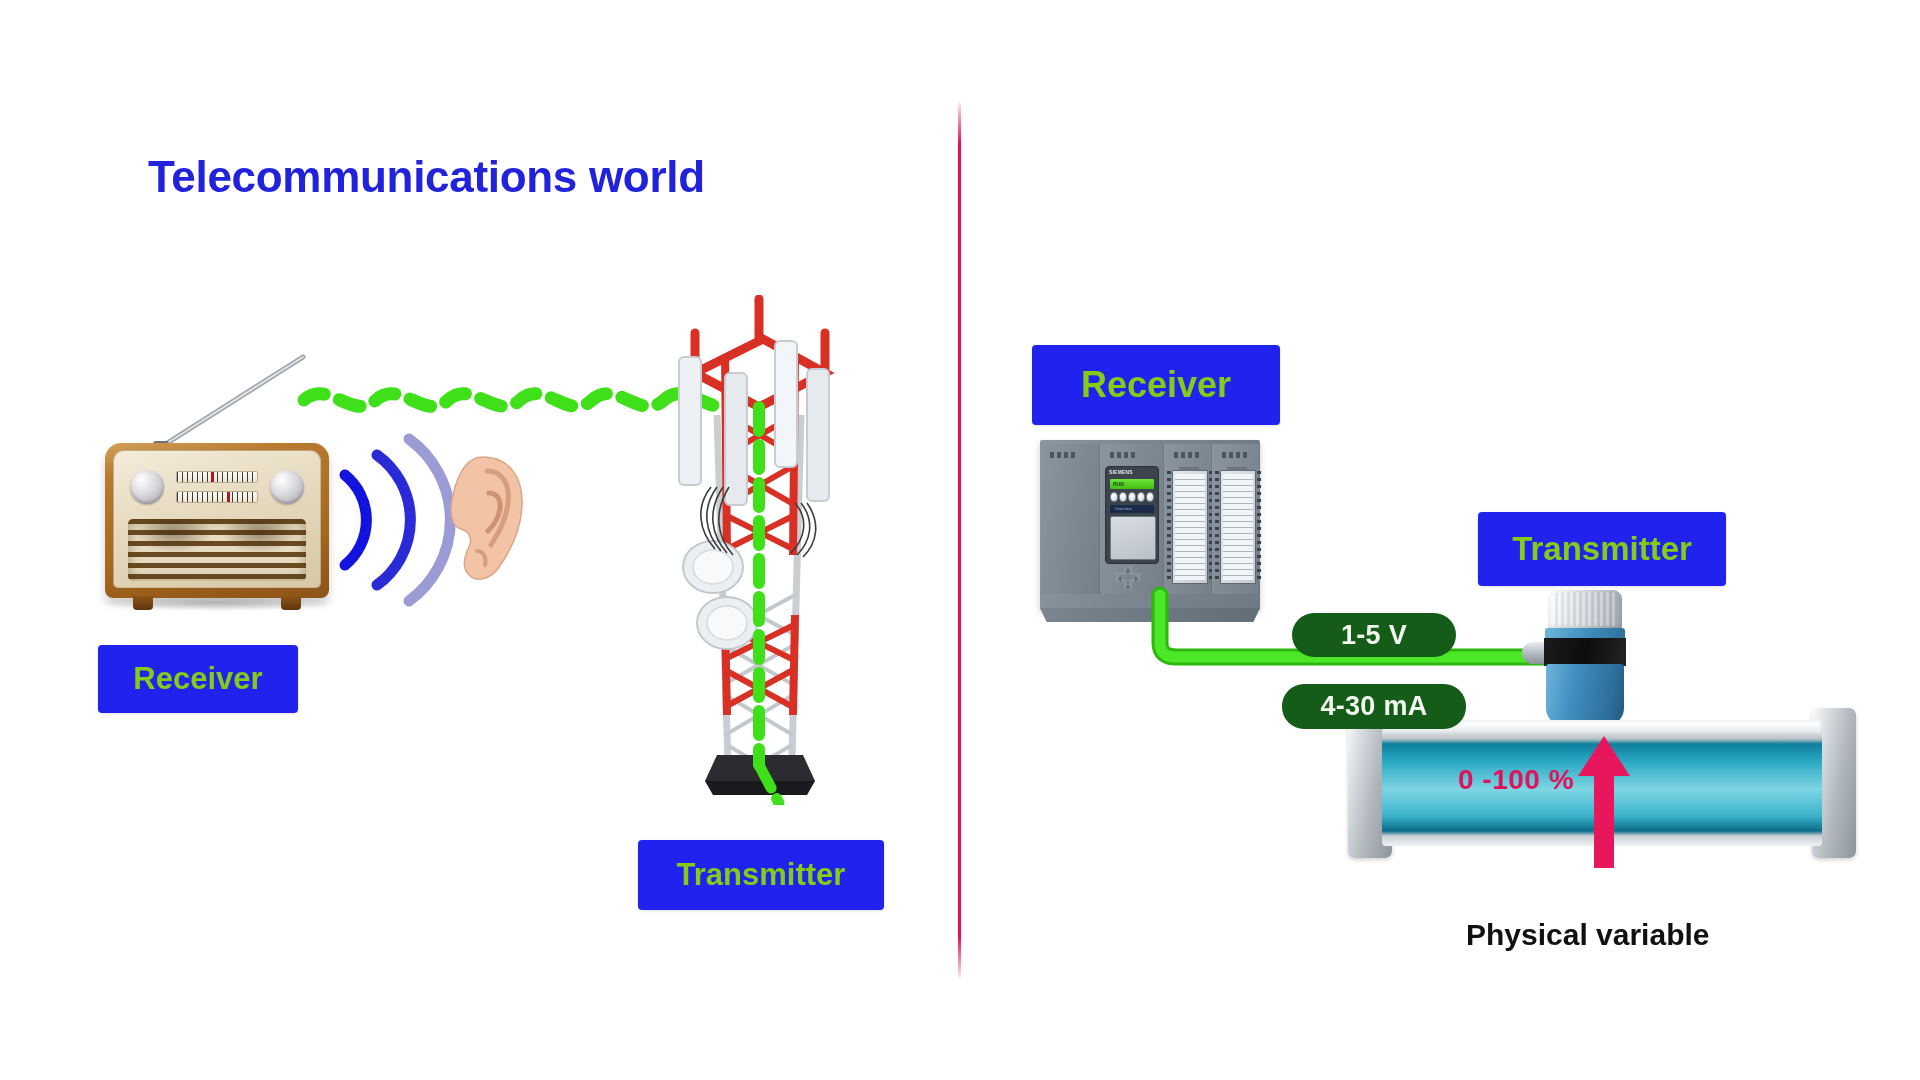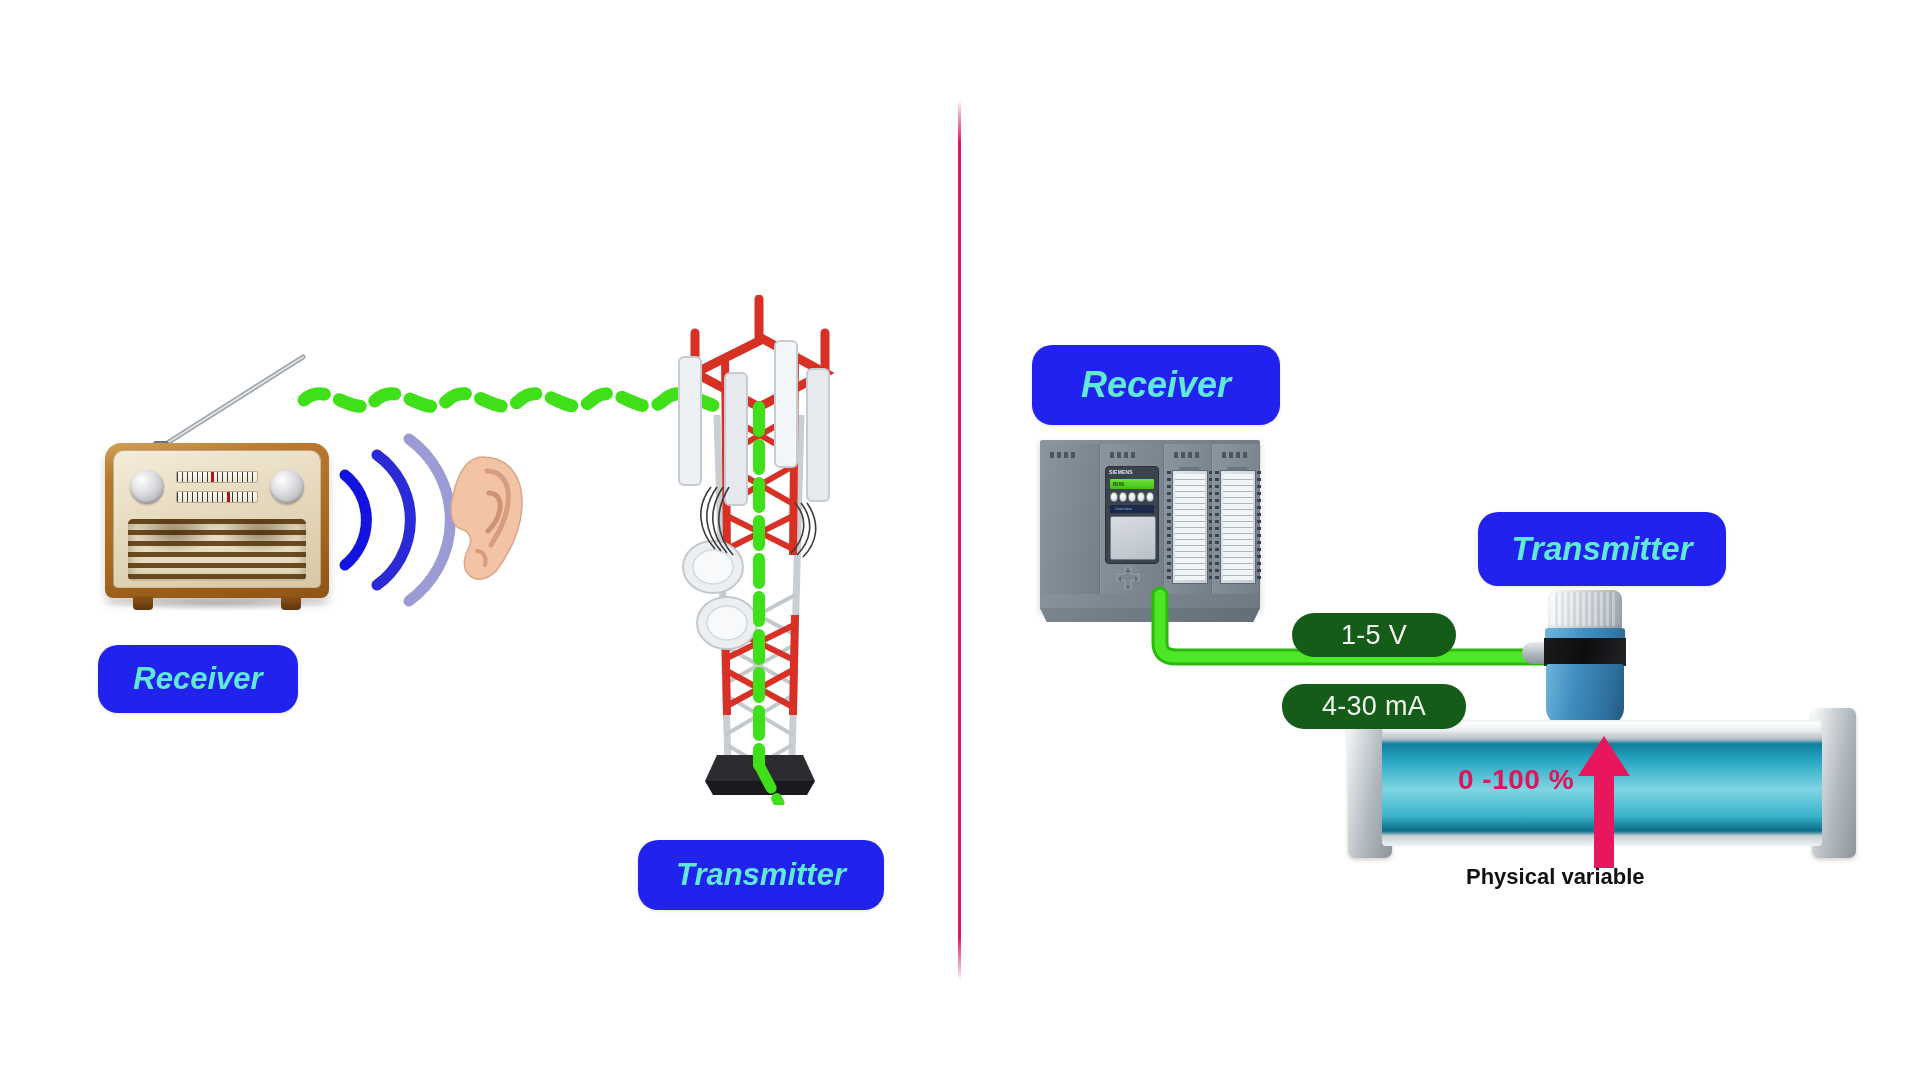--- a/index.html
+++ b/index.html
@@ -36,42 +36,41 @@
         #e2115a 95%,
         rgba(226,17,90,.25) 99%,
         rgba(226,17,90,0) 100%);
     border-radius:2px;
   }
 
   
   .badge{
     position:absolute;
     background:#2222ee;
-    color:#5eead4;
-    border-radius:20px;
+    color:#84cc16;
+    border-radius:4px;
     font-size:31px;
     font-weight:600;
     display:flex;align-items:center;justify-content:center;
     box-shadow:0 1px 3px rgba(0,0,0,.12);
     white-space:nowrap;
-    font-style:italic;
   }
   #badge-receiver-left{left:98px;top:645px;width:200px;height:68px;}
   #badge-transmitter-left{left:638px;top:840px;width:246px;height:70px;}
   #badge-receiver-right{left:1032px;top:345px;width:248px;height:80px;font-size:36px;}
   #badge-transmitter-right{left:1478px;top:512px;width:248px;height:74px;font-size:33px;}
 
   
   .sigbadge{
     position:absolute;
     background:#145c18;
     color:#f2f7f0;
     border-radius:22px;
     font-size:27px;
-    font-weight:normal;
+    font-weight:bold;
     display:flex;align-items:center;justify-content:center;
     white-space:nowrap;
     letter-spacing:.3px;
   }
   #sig-voltage{left:1292px;top:613px;width:164px;height:44px;}
   #sig-current{left:1282px;top:684px;width:184px;height:45px;}
 
   
   #radio-group{position:absolute;left:95px;top:355px;width:340px;height:255px;}
 
@@ -281,37 +280,38 @@
     background:linear-gradient(to bottom,rgba(255,255,255,.95),rgba(255,255,255,0));
     border-radius:3px;
   }
   #pipe-value{
     position:absolute;left:110px;top:56px;
     font-size:28px;font-weight:bold;color:#e2115a;
     letter-spacing:.5px;white-space:nowrap;
   }
   #pv-arrow{position:absolute;left:228px;top:28px;width:56px;height:132px;overflow:visible;}
   #pv-label{
-    position:absolute;left:1466px;top:864px;
-    font-size:22px;font-weight:bold;color:#111111;white-space:nowrap;
+    position:absolute;left:1466px;top:918px;
+    font-size:30px;font-weight:bold;color:#111111;white-space:nowrap;
   }
 
   
   #watermark{
     position:absolute;left:1432px;top:864px;
     font-size:58px;font-weight:bold;letter-spacing:2px;
     color:#8b8f93;opacity:.92;white-space:nowrap;
     font-family:"DejaVu Sans",sans-serif;
   }
 </style>
 </head>
 <body>
 
 <div class="stage">
 
+  <div class="title" id="title-left">Telecommunications world</div>
 
 
   <div id="divider"></div>
 
   <div id="radio-group">
 
     <svg id="radio-antenna" viewBox="0 0 210 105">
       <line x1="8" y1="100" x2="150" y2="10" stroke="#9aa1a7" stroke-width="5" stroke-linecap="round"></line>
       <line x1="8" y1="100" x2="150" y2="10" stroke="#dfe3e6" stroke-width="2" stroke-linecap="round"></line>
       <rect x="0" y="94" width="16" height="13" rx="3" fill="#6d7379"></rect>

